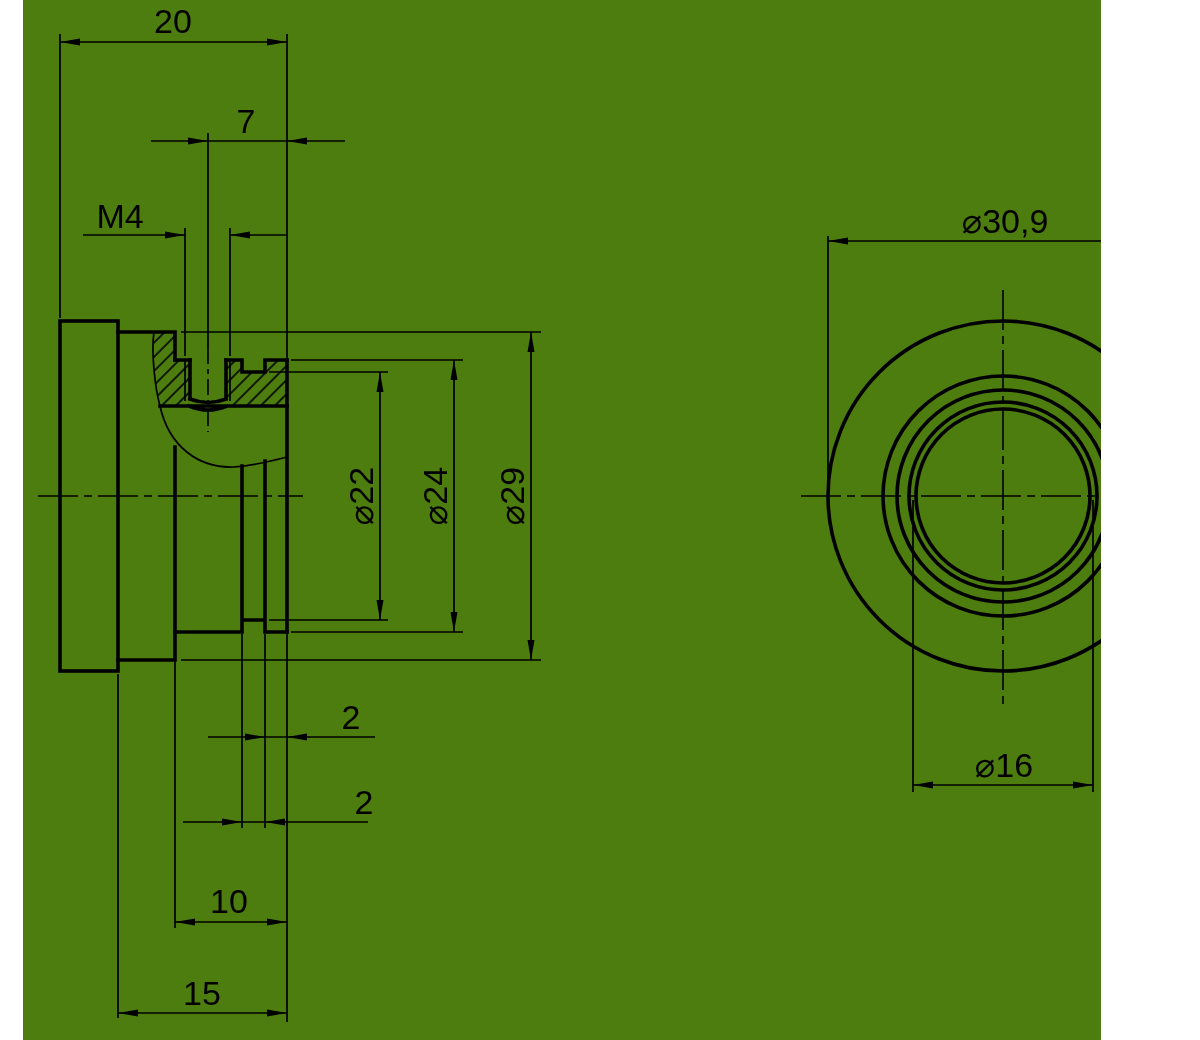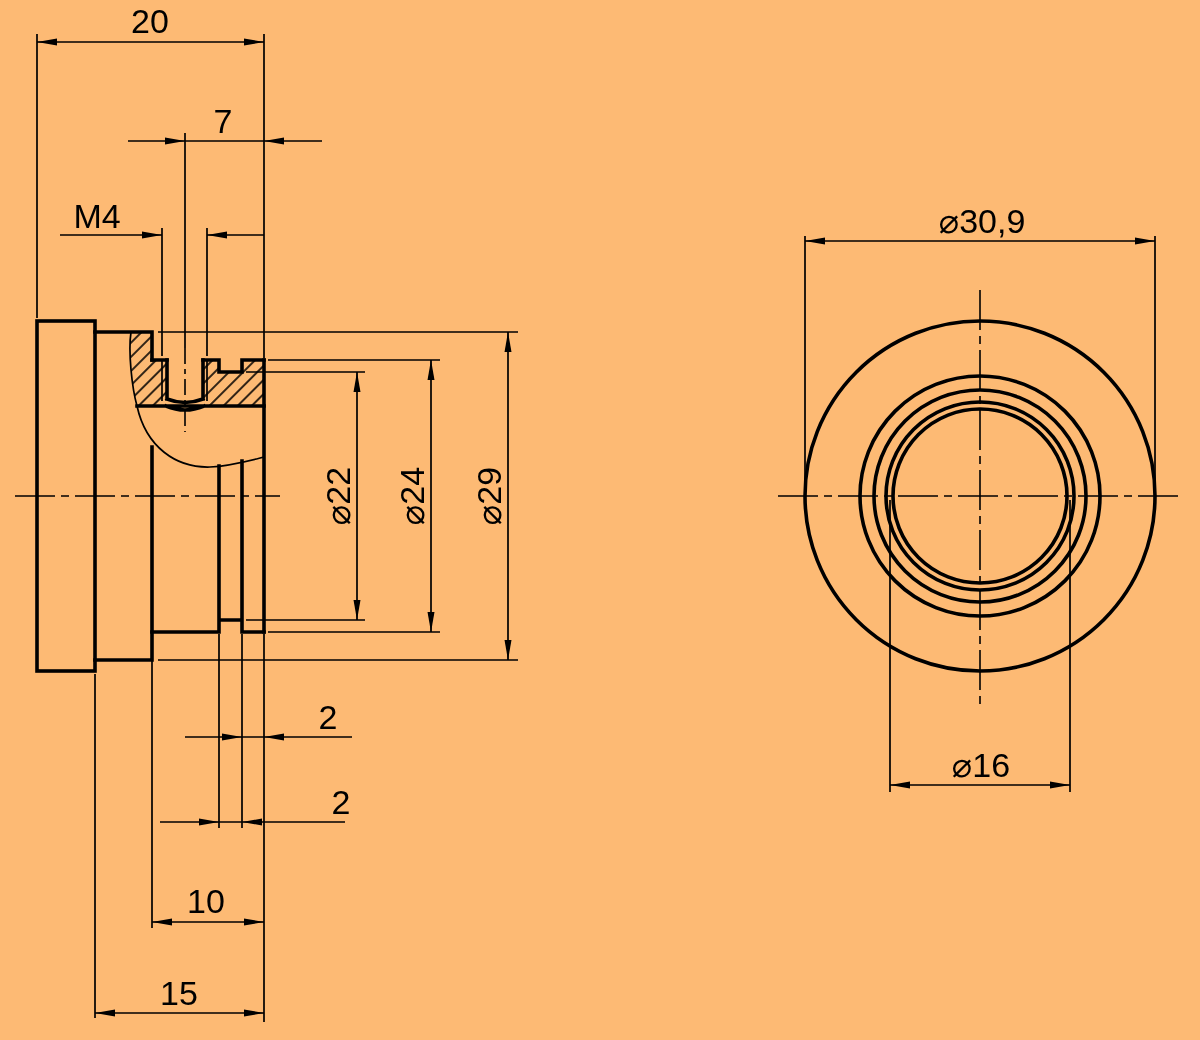--- a/index.html
+++ b/index.html
@@ -1,21 +1,22 @@
 <!DOCTYPE html>
 <html><head>
 <meta charset="utf-8">
 <style>
   html, body { margin: 0; padding: 0; background: #ffffff; }
   .canvas {
     position: relative;
-    width: 1200px;
+    width: 1078px;
     height: 1040px;
-    background: #fdba74;
+    background: #4d7c0f;
     overflow: hidden;
+    margin-left: 23px;
   }
   svg { display: block; }
   text {
     font-family: "Liberation Sans", "DejaVu Sans", sans-serif;
     font-size: 34px;
     fill: #000000;
   }
   .heavy { stroke: #000000; stroke-width: 3.6; fill: none; stroke-linecap: square; }
   .thin  { stroke: #000000; stroke-width: 1.7; fill: none; stroke-linecap: butt; }
   .center{ stroke: #000000; stroke-width: 1.6; fill: none; stroke-dasharray: 40 6 8 6; }

